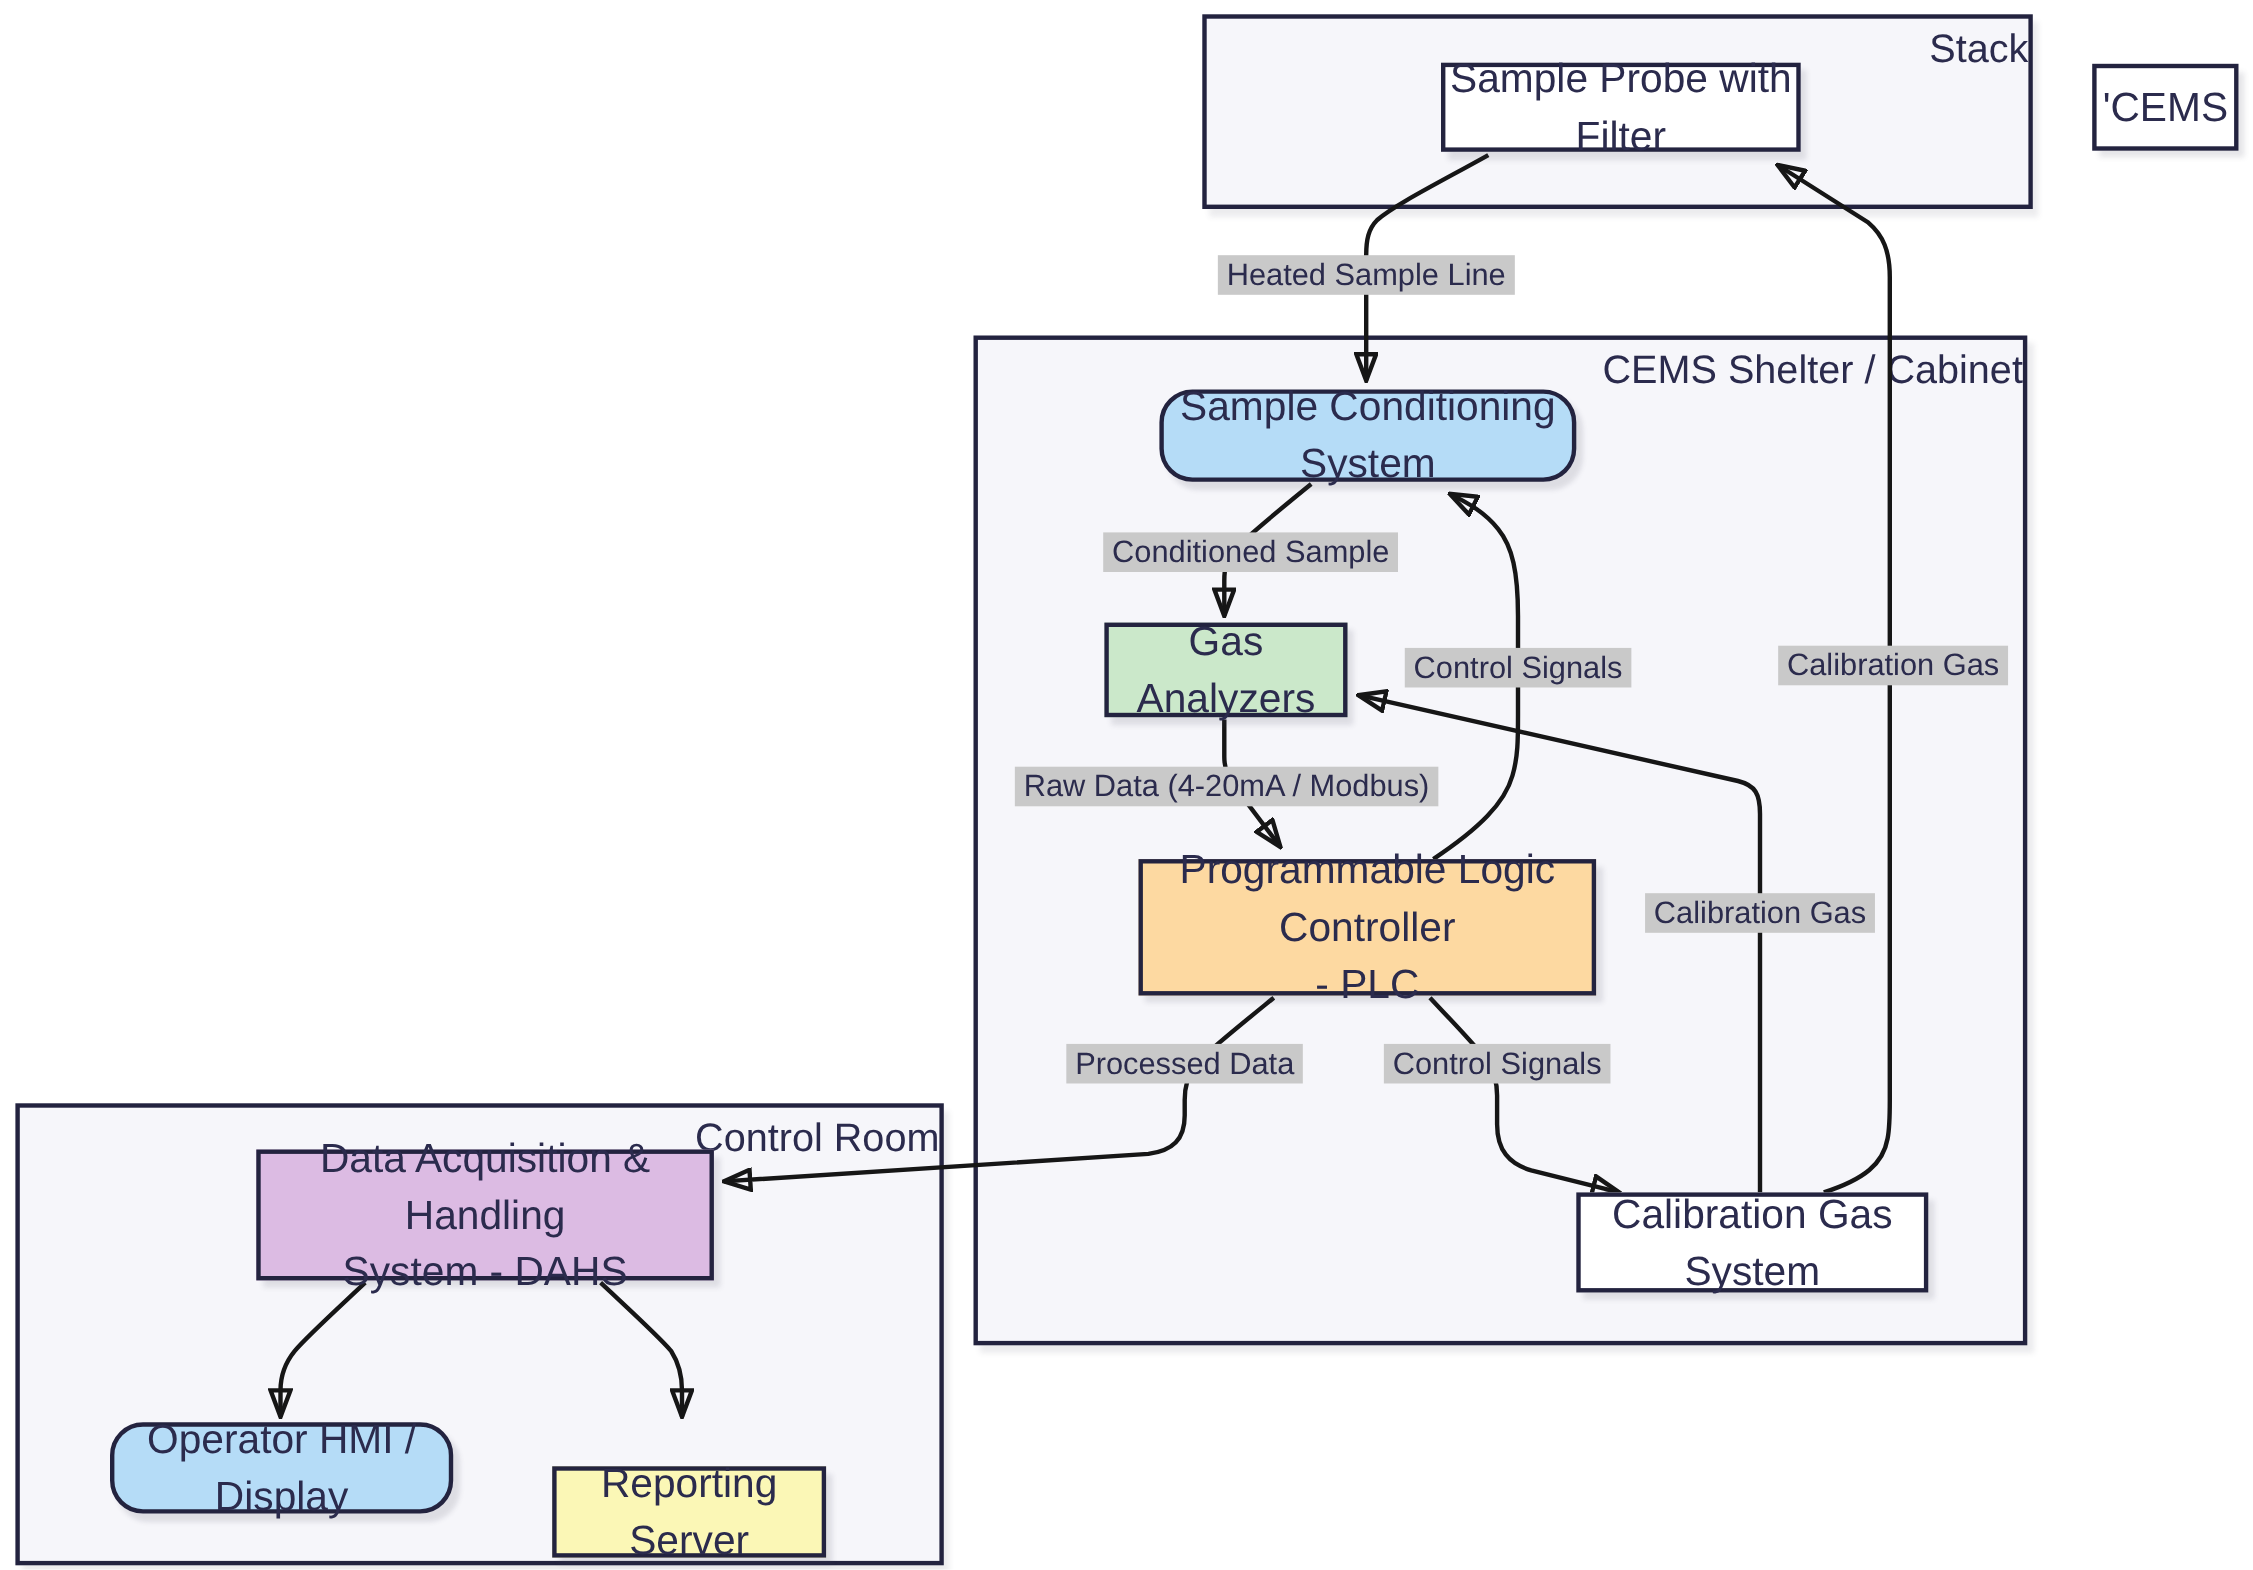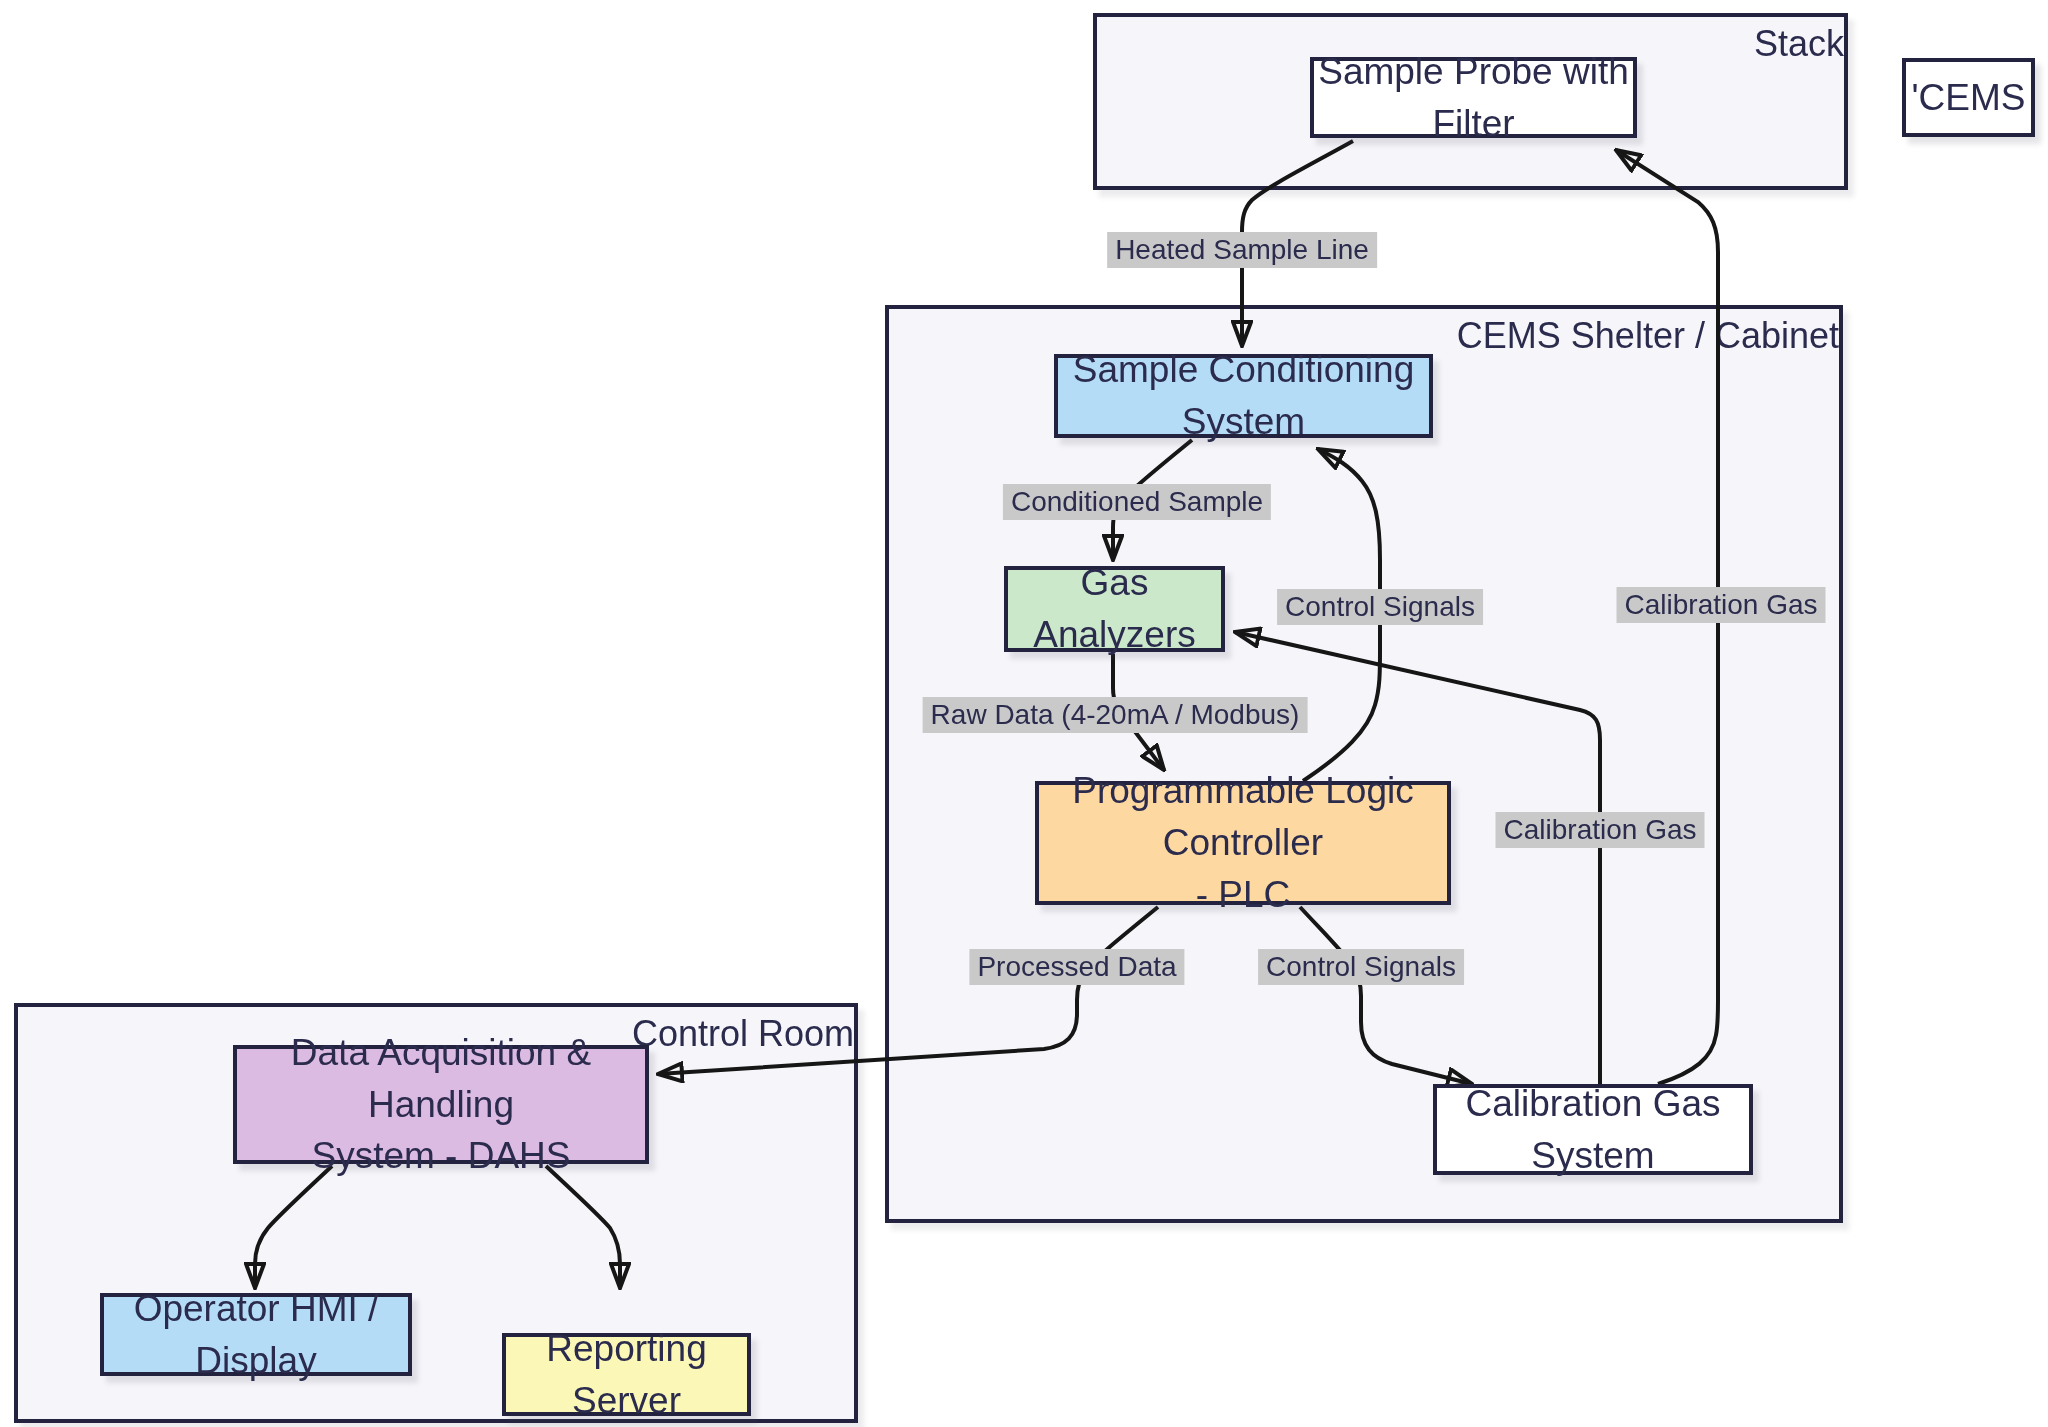--- a/index.html
+++ b/index.html
@@ -28,21 +28,21 @@
     position:absolute;
     border:4px solid var(--node-border,#23233f);
     box-shadow:6px 7px 5px rgba(70,70,90,0.14);
     display:flex;align-items:center;justify-content:center;
     flex-direction:column;
     text-align:center;font-size:37px;line-height:1.4;
     box-sizing:border-box;
     z-index:3;
     background:var(--white,#ffffff);
   }
-  .fill-blue{background:var(--blue,#b5dcf7);}
+  .fill-blue{background:var(--blue,#b5dcf7);border-radius:30px;}
   .fill-green{background:var(--green,#cbe8ca);}
   .fill-orange{background:var(--orange,#fdd9a1);}
   .fill-purple{background:var(--purple,#dcbbe3);}
   .fill-yellow{background:var(--yellow,#fbf7b6);}
   .fill-white{background:var(--white,#ffffff);}
   .edge-label{
     position:absolute;
     transform:translate(-50%,-50%);
     background:var(--label-bg,#c9c9c9);
     padding:2px 8px;

